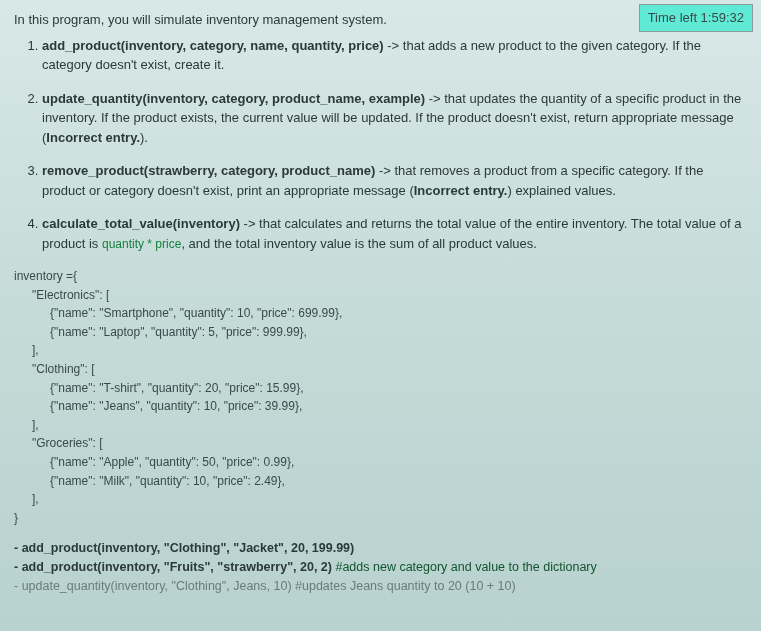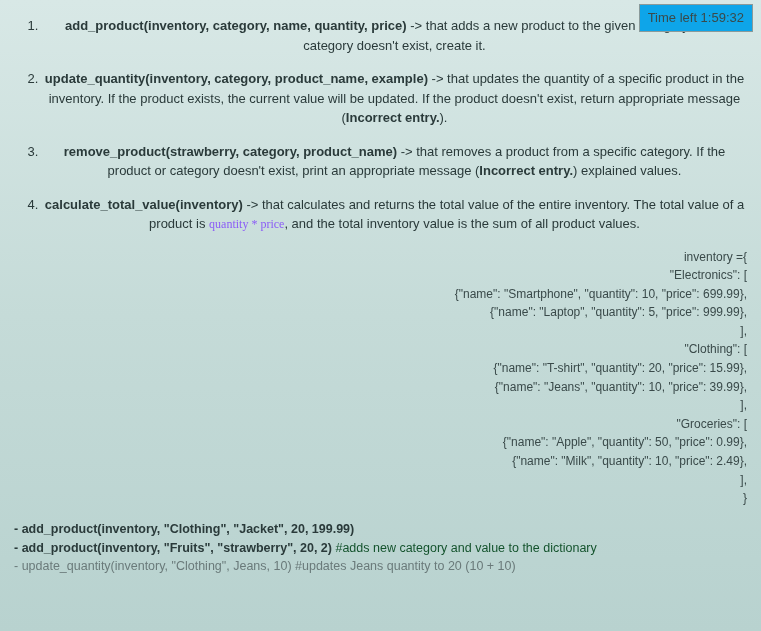--- a/index.html
+++ b/index.html
@@ -14,75 +14,74 @@
     font-size: 13px;
     line-height: 1.5;
     position: relative;
     box-sizing: border-box;
   }
   .timer {
     position: absolute;
     top: 4px;
     right: 8px;
     border: 1px solid #8a9a9a;
-    background: #0ea5e9;
+    background: #5eead4;
     padding: 3px 8px;
     font-size: 13px;
     color: #3a4a4a;
   }
   .content {
     padding: 10px 14px 0 14px;
   }
   .intro {
     margin-bottom: 6px;
   }
   ol.funcs {
     padding-left: 28px;
     margin: 6px 0 14px 0;
-    text-align: center;
   }
   ol.funcs > li {
     margin-bottom: 14px;
   }
   .sig { font-weight: bold; }
   .incorrect { font-weight: bold; }
   .code-inline {
-    font-family: Liberation Serif, serif;
-    color: #8b5cf6;
+    font-family: Liberation Sans, sans-serif;
+    color: #15803d;
     font-size: 12px;
   }
   .example-h {
     font-weight: bold;
     margin-top: 10px;
   }
   .example-block {
     font-size: 12px;
     line-height: 1.55;
     color: #3a4a4a;
     margin-top: 2px;
-    text-align: right;
   }
   .example-block .ind1 { padding-left: 18px; display:block;}
   .example-block .ind2 { padding-left: 36px; display:block;}
   .calls {
     margin-top: 12px;
     font-size: 12.5px;
   }
   .comment { color: #14532d; }
   .cutoff { color: #6a7a7a; }
 </style>
 </head>
 <body>
 
 <div class="timer">
   <span>Time left 1:59:32</span>
 </div>
 
 <div class="content">
 
+  <div class="intro">In this program, you will simulate inventory management system.</div>
 
   <ol class="funcs">
     <li>
       <span class="sig">add_product(inventory, category, name, quantity, price)</span><span> -&gt; that adds a new product to the given category. If the category doesn't exist, create it.</span>
     </li>
     <li>
       <span class="sig">update_quantity(inventory, category, product_name, example)</span><span> -&gt; that updates the quantity of a specific product in the inventory. If the product exists, the current value will be updated. If the product doesn't exist, return appropriate message (</span><span class="incorrect">Incorrect entry.</span><span>).</span>
     </li>
     <li>
       <span class="sig">remove_product(strawberry, category, product_name)</span><span> -&gt; that removes a product from a specific category. If the product or category doesn't exist, print an appropriate message (</span><span class="incorrect">Incorrect entry.</span><span>) explained values.</span>

